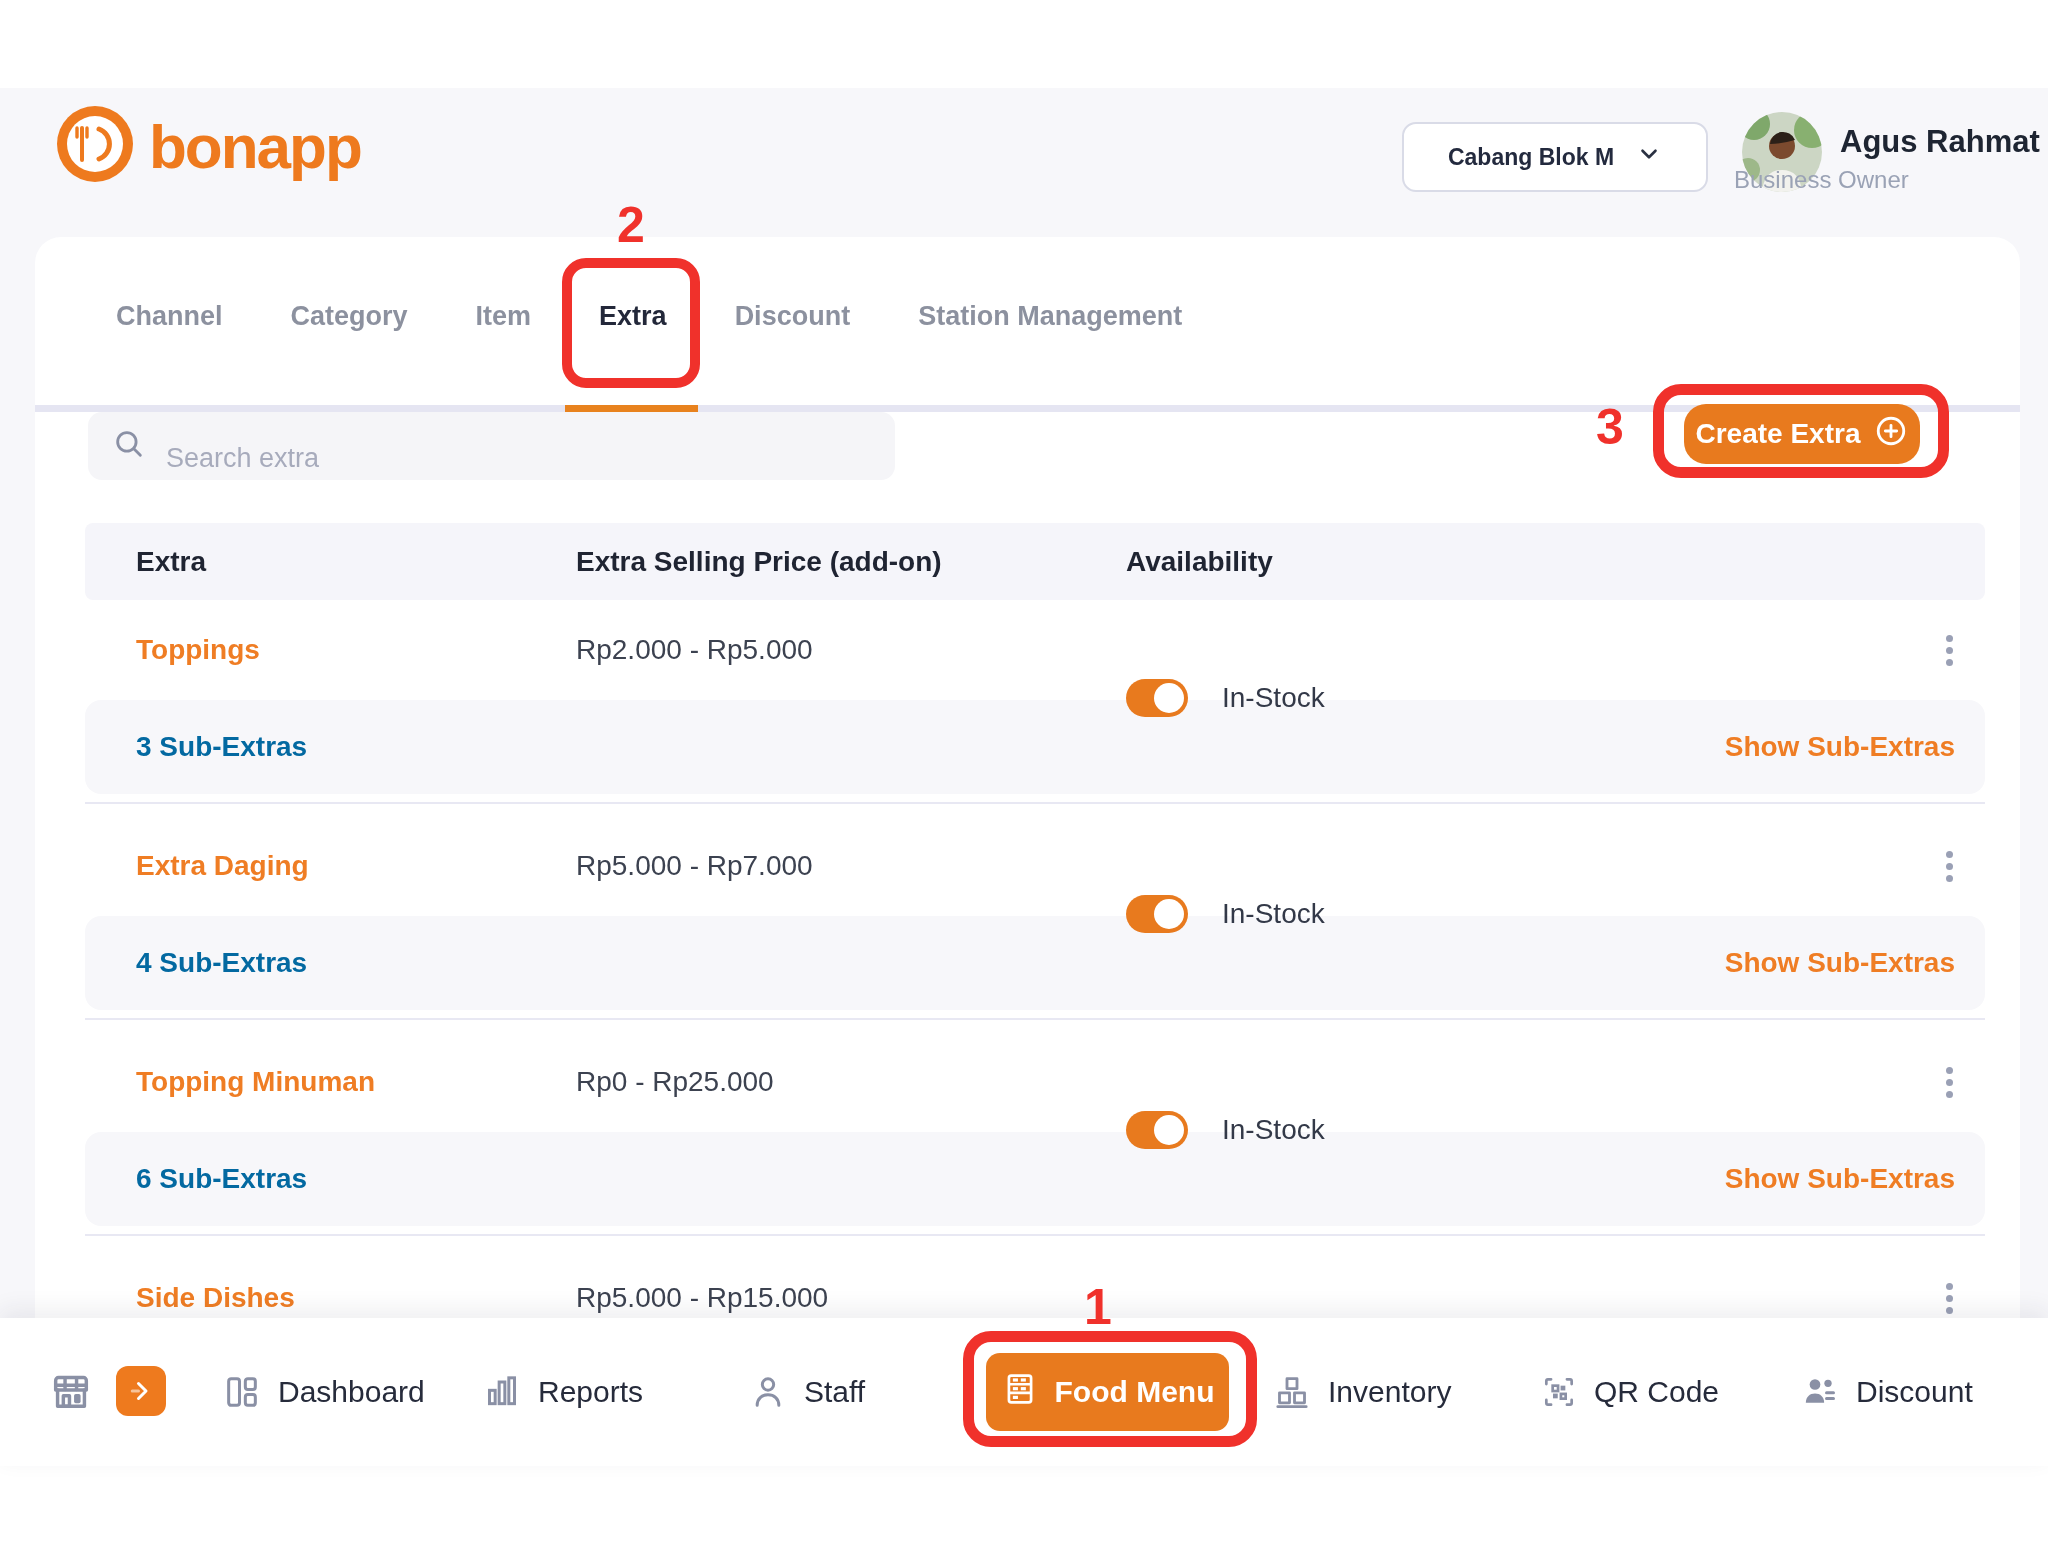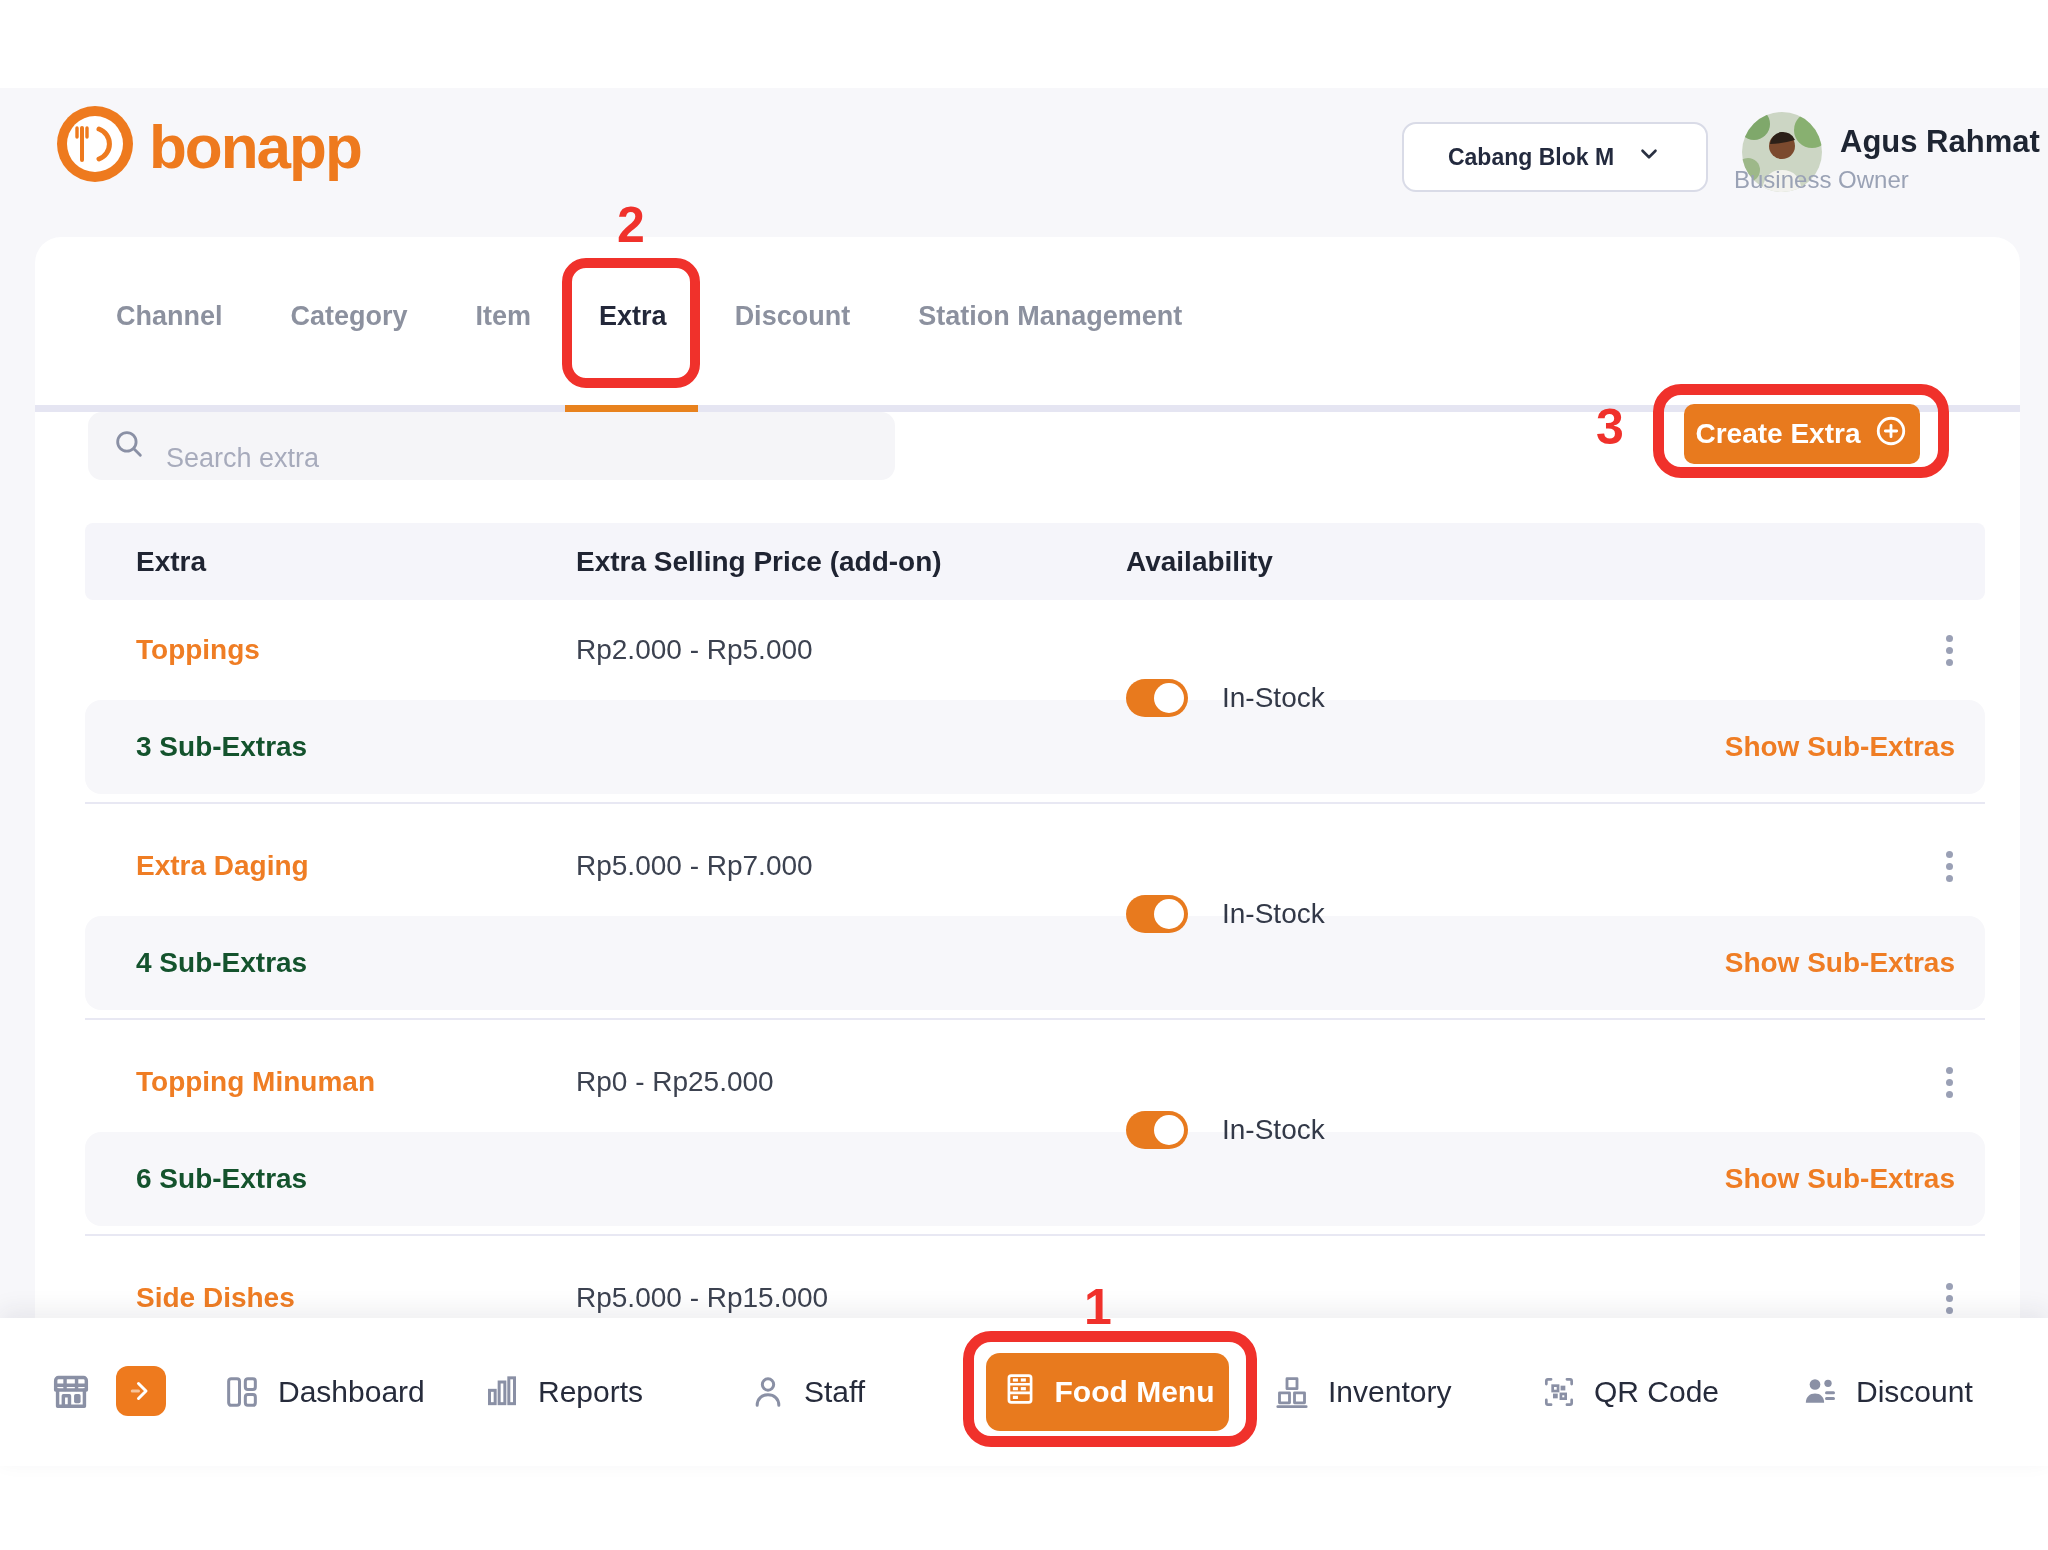--- a/index.html
+++ b/index.html
@@ -34,21 +34,21 @@
     position:absolute; left:53px; top:175px; width:807px; height:68px; background:#f5f5f8;
     border-radius:14px; display:flex; align-items:center; padding:0 24px; gap:20px;
   }
   .search-box input {
     border:none; outline:none; background:transparent; font-family:"Liberation Sans",sans-serif;
     font-size:27px; color:#3a4050; width:100%;margin-top:24px;
   }
   .search-box input::placeholder { color:#a7abbc; }
   .create-btn {
     position:absolute; left:1649px; top:167px; width:236px; height:60px; background:#e87a1e; border:none;
-    border-radius:10px; display:flex; align-items:center; justify-content:center; gap:14px;
+    border-radius:22px; display:flex; align-items:center; justify-content:center; gap:14px;
     font-family:"Liberation Sans",sans-serif; font-size:28px; font-weight:bold; color:#ffffff; cursor:pointer;
   }
 
   .thead {
     position:absolute; left:50px; top:286px; width:1900px; height:77px; background:#f5f5fa; border-radius:8px;
     display:flex; align-items:center;
   }
   .thead .h { position:absolute; font-size:28px; font-weight:bold; color:#1f2432; }
   .h1 { left:51px; } .h2 { left:491px; } .h3 { left:1041px; }
 
@@ -60,21 +60,21 @@
   .c3 { left:1091px; display:flex; align-items:center; gap:34px;margin-top:48px; }
   .status-txt { font-size:28px; color:#333948; }
   .kebab { left:1896px; width:36px; height:44px; display:flex; flex-direction:column; align-items:center; justify-content:center; gap:5px; cursor:pointer; }
   .kebab span { width:7px; height:7px; border-radius:50%; background:#9aa0b5; }
   .toggle { position:relative; width:62px; height:38px; border-radius:19px; background:#e87a1e; cursor:pointer; flex:none; }
   .toggle .knob { position:absolute; right:4px; top:4px; width:30px; height:30px; border-radius:50%; background:#ffffff; }
   .rsub {
     height:94px; margin:0 35px 0 50px; background:#f7f7fa; border-radius:16px;
     display:flex; align-items:center; justify-content:space-between; padding:0 30px 0 51px;
   }
-  .rsub .count { font-size:28px; font-weight:bold; color:#14532d; }
+  .rsub .count { font-size:28px; font-weight:bold; color:#0369a1; }
   .rsub .show { font-size:28px; font-weight:bold; color:#ef7d24; cursor:pointer; }
   .divider { height:2px; background:#e8e8f3; margin:8px 35px 12px 50px; }
 
   
   .navbar {
     position:absolute; left:0; top:1318px; width:2048px; height:148px; background:#ffffff;
     box-shadow:0 -8px 22px rgba(40,40,70,0.08); z-index:5;
   }
   .nav-item { position:absolute; top:0; height:148px; display:flex; align-items:center; gap:16px; cursor:pointer; }
   .nav-label { font-size:30px; color:#262b3b; white-space:nowrap; }

